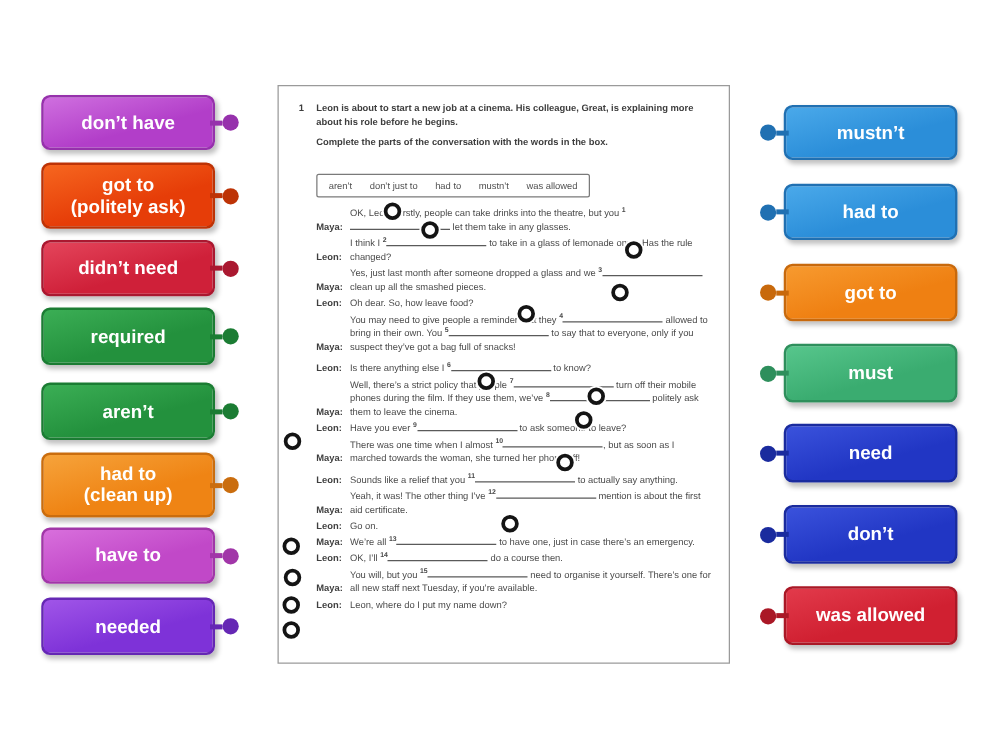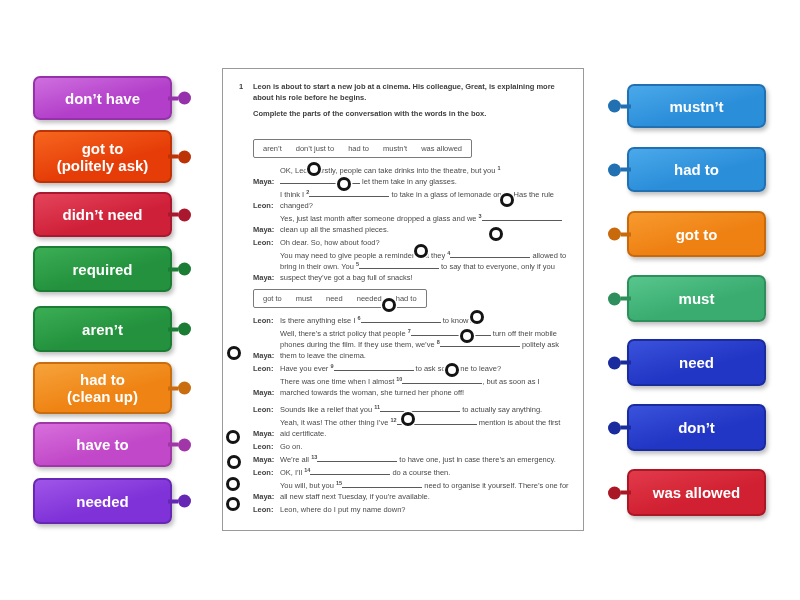--- a/index.html
+++ b/index.html
@@ -117,26 +117,26 @@
             <span class="spk">Maya:</span>
             <span class="utt">OK, Leon. Firstly, people can take drinks into the theatre, but you <sup class="bnum">1</sup><span class="blank"></span> let them take in any glasses.</span>
           </div><div class="dlg-row">
             <span class="spk">Leon:</span>
             <span class="utt">I think I <sup class="bnum">2</sup><span class="blank"></span> to take in a glass of lemonade once. Has the rule changed?</span>
           </div><div class="dlg-row">
             <span class="spk">Maya:</span>
             <span class="utt">Yes, just last month after someone dropped a glass and we <sup class="bnum">3</sup><span class="blank"></span> clean up all the smashed pieces.</span>
           </div><div class="dlg-row">
             <span class="spk">Leon:</span>
-            <span class="utt">Oh dear. So, how about food?</span>
+            <span class="utt">Oh dear. So, how leave food?</span>
           </div><div class="dlg-row">
             <span class="spk">Maya:</span>
             <span class="utt">You may need to give people a reminder that they <sup class="bnum">4</sup><span class="blank"></span> allowed to bring in their own. You <sup class="bnum">5</sup><span class="blank"></span> to say that to everyone, only if you suspect they’ve got a bag full of snacks!</span>
           </div></div>
-        <div class="sect"><div class="wordbox"><span class="w">got to</span><span class="w">must</span><span class="w">need</span><span class="w">needed</span><span class="w">had to</span></div><div class="dlg-row">
+        <div class="sect"><div class="dlg-row">
             <span class="spk">Leon:</span>
             <span class="utt">Is there anything else I <sup class="bnum">6</sup><span class="blank"></span> to know?</span>
           </div><div class="dlg-row">
             <span class="spk">Maya:</span>
             <span class="utt">Well, there’s a strict policy that people <sup class="bnum">7</sup><span class="blank"></span> turn off their mobile phones during the film. If they use them, we’ve <sup class="bnum">8</sup><span class="blank"></span> politely ask them to leave the cinema.</span>
           </div><div class="dlg-row">
             <span class="spk">Leon:</span>
             <span class="utt">Have you ever <sup class="bnum">9</sup><span class="blank"></span> to ask someone to leave?</span>
           </div><div class="dlg-row">
             <span class="spk">Maya:</span>

